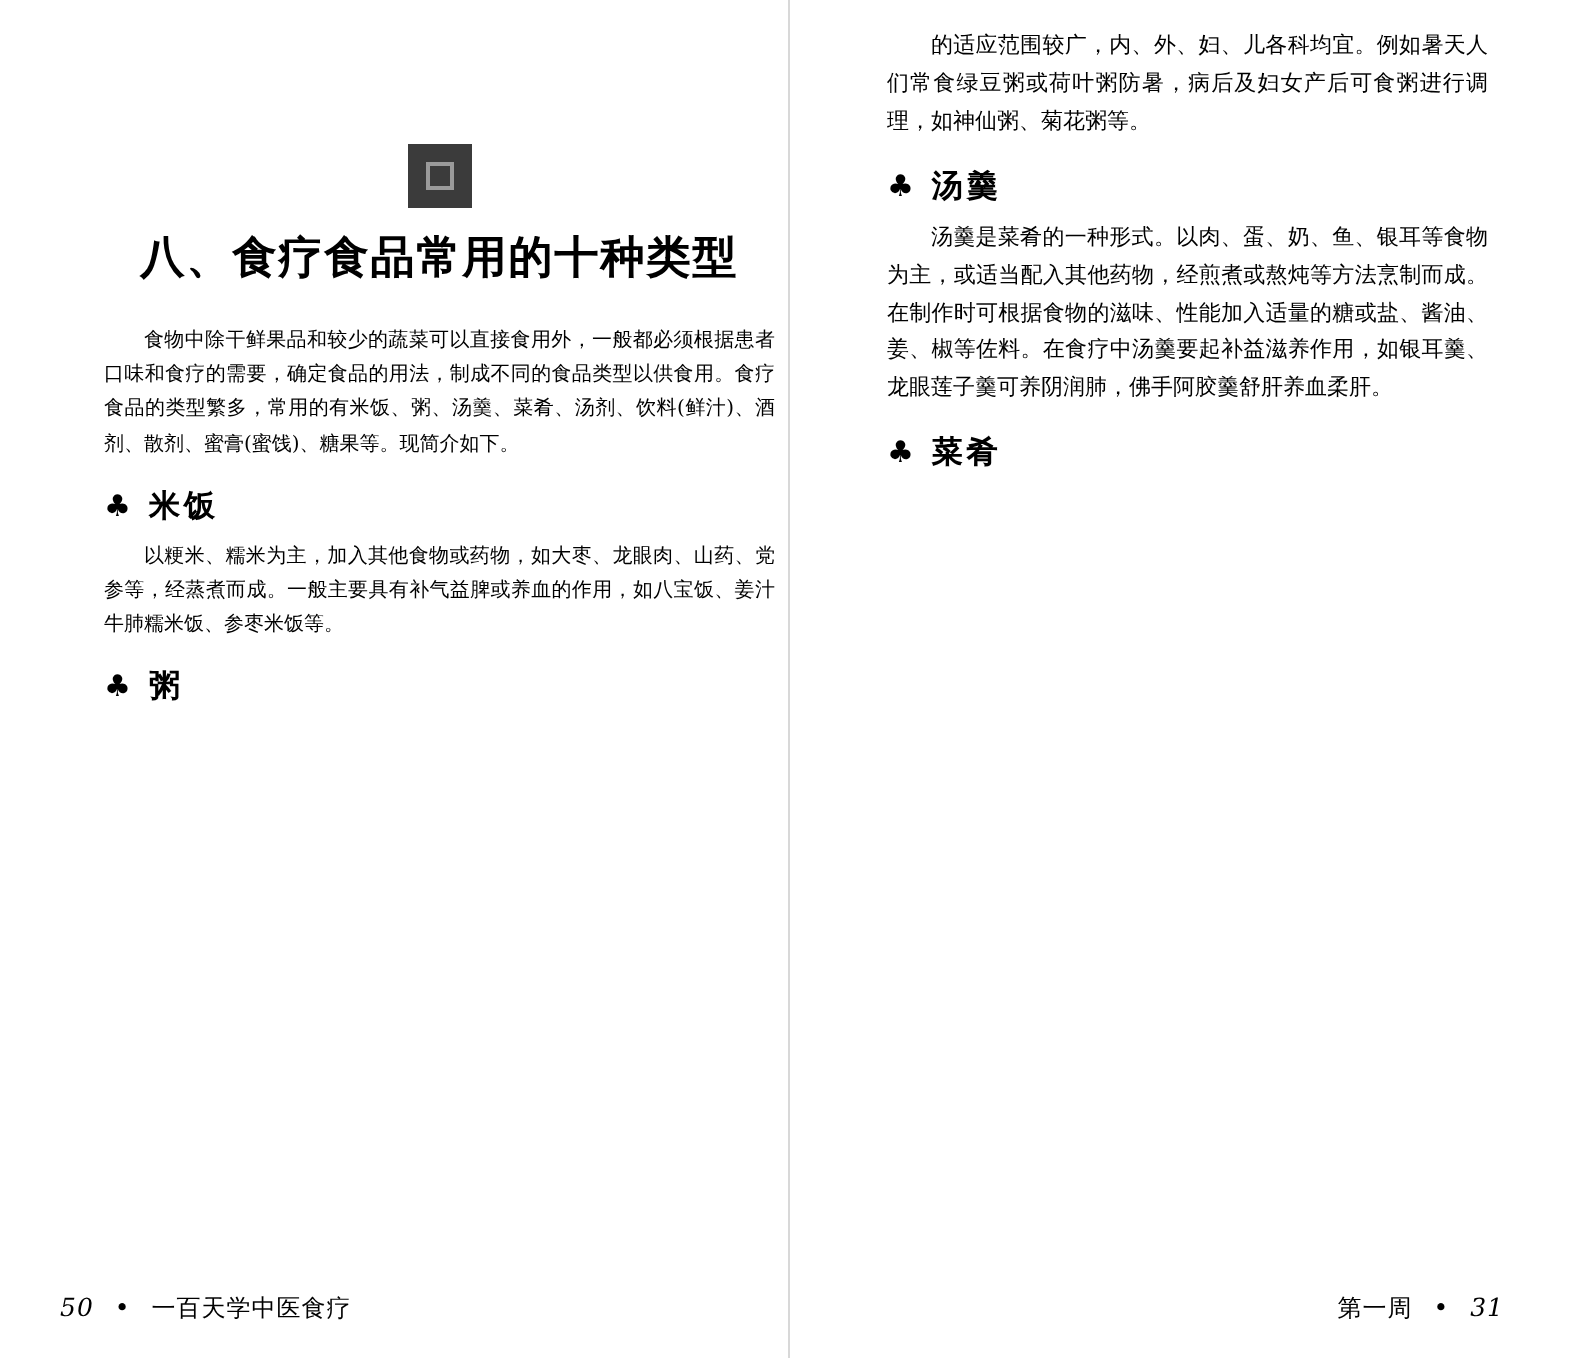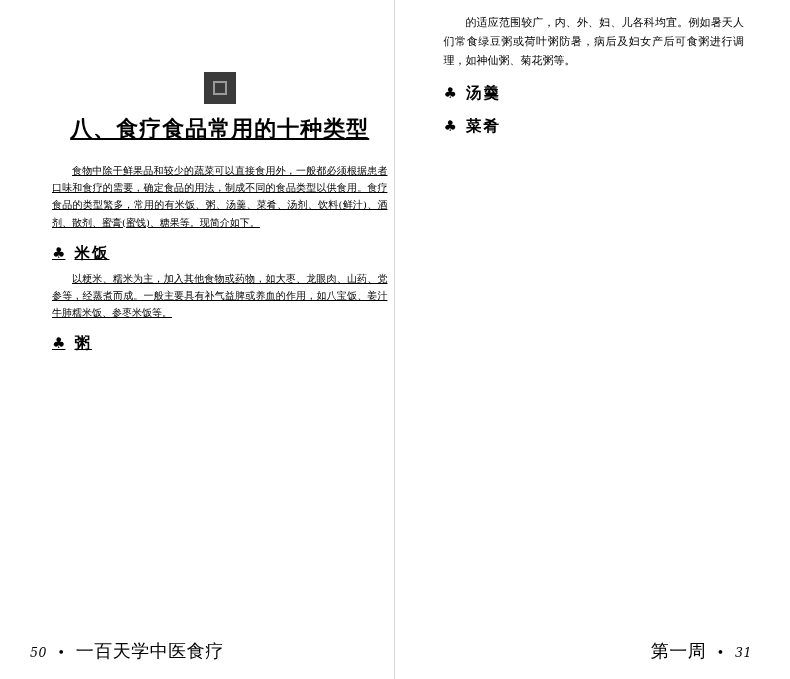--- a/index.html
+++ b/index.html
@@ -21,21 +21,20 @@
     display: flex;
   }
   .page {
     position: relative;
     box-sizing: border-box;
   }
   .page-left {
     width: 451px;
     height: 679px;
     padding: 18px 34px 0 52px;
-    text-decoration: underline;
   }
   .page-right {
     width: 395px;
     height: 679px;
     padding: 14px 46px 0 22px;
   }
   .gutter {
     position: absolute;
     left: 394px;
     top: 0;
@@ -113,21 +112,21 @@
     right: 38px;
     text-align: center;
   }
   .footer .sep {
     margin: 0 6px;
   }
   .footer .folio {
     font-style: italic;
   }
   .footer .runhead {
-    font-size: 18px;
+    font-size: 12px;
   }
 </style>
 </head>
 <body>
 
 <div class="spread">
 
   <div class="page page-left">
 
     <div class="ornament"></div>
@@ -157,20 +156,21 @@
   <div class="gutter"></div>
 
   <div class="page page-right">
 
     <p class="body">的适应范围较广，内、外、妇、儿各科均宜。例如暑天人们常食绿豆粥或荷叶粥防暑，病后及妇女产后可食粥进行调理，如神仙粥、菊花粥等。</p>
 
     <div class="sec-head">
       <span class="club">♣</span>
       <span class="sec-label">汤羹</span>
     </div>
+    <p class="body">汤羹是菜肴的一种形式。以肉、蛋、奶、鱼、银耳等食物为主，或适当配入其他药物，经煎煮或熬炖等方法烹制而成。在制作时可根据食物的滋味、性能加入适量的糖或盐、酱油、姜、椒等佐料。在食疗中汤羹要起补益滋养作用，如银耳羹、龙眼莲子羹可养阴润肺，佛手阿胶羹舒肝养血柔肝。</p>
 
     <div class="sec-head">
       <span class="club">♣</span>
       <span class="sec-label">菜肴</span>
     </div>
 
     <div class="footer footer-right">
       <span class="runhead">第一周</span>
       <span class="sep">•</span>
       <span class="folio">31</span>

